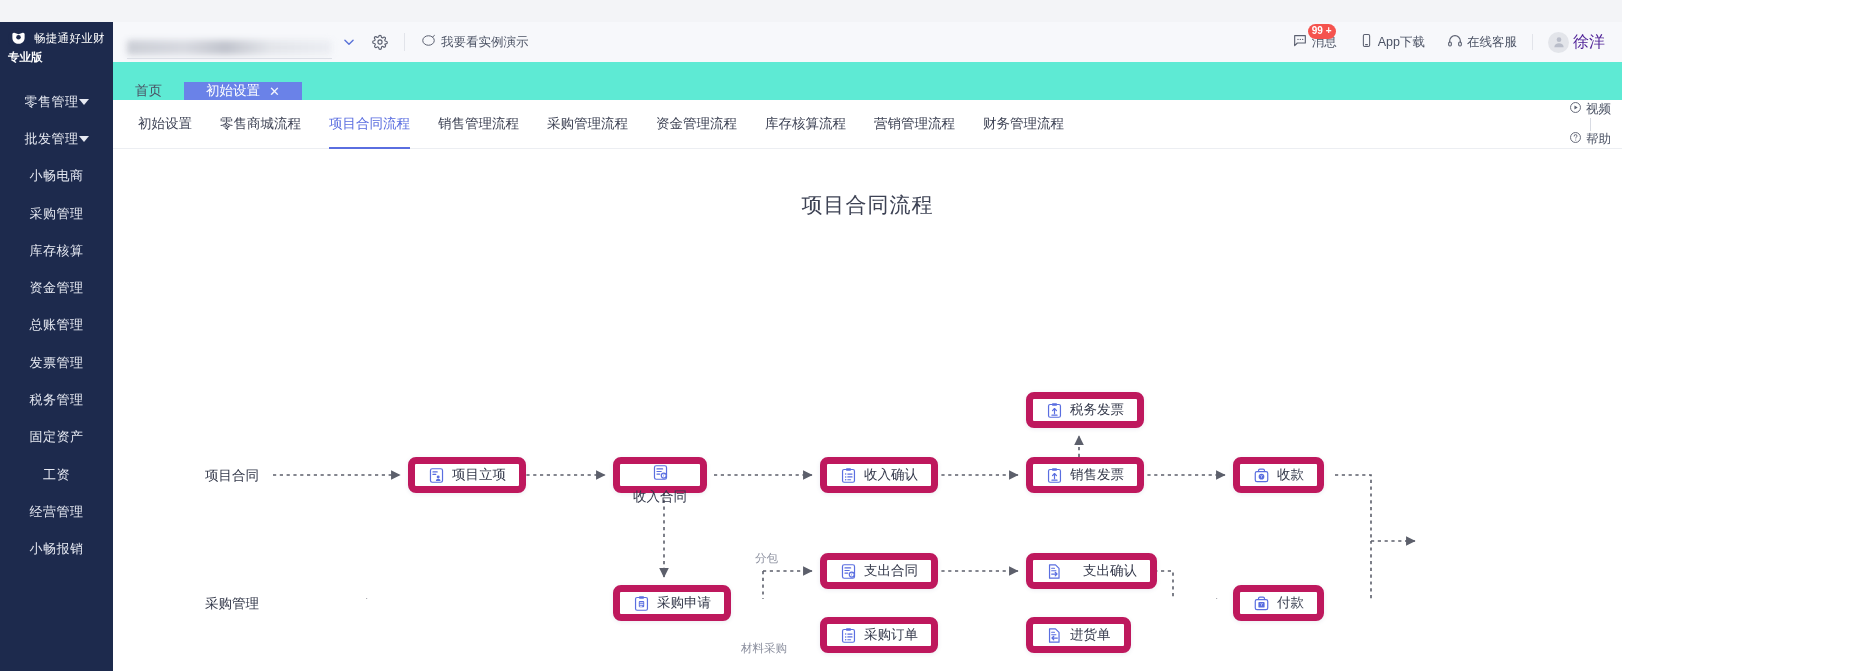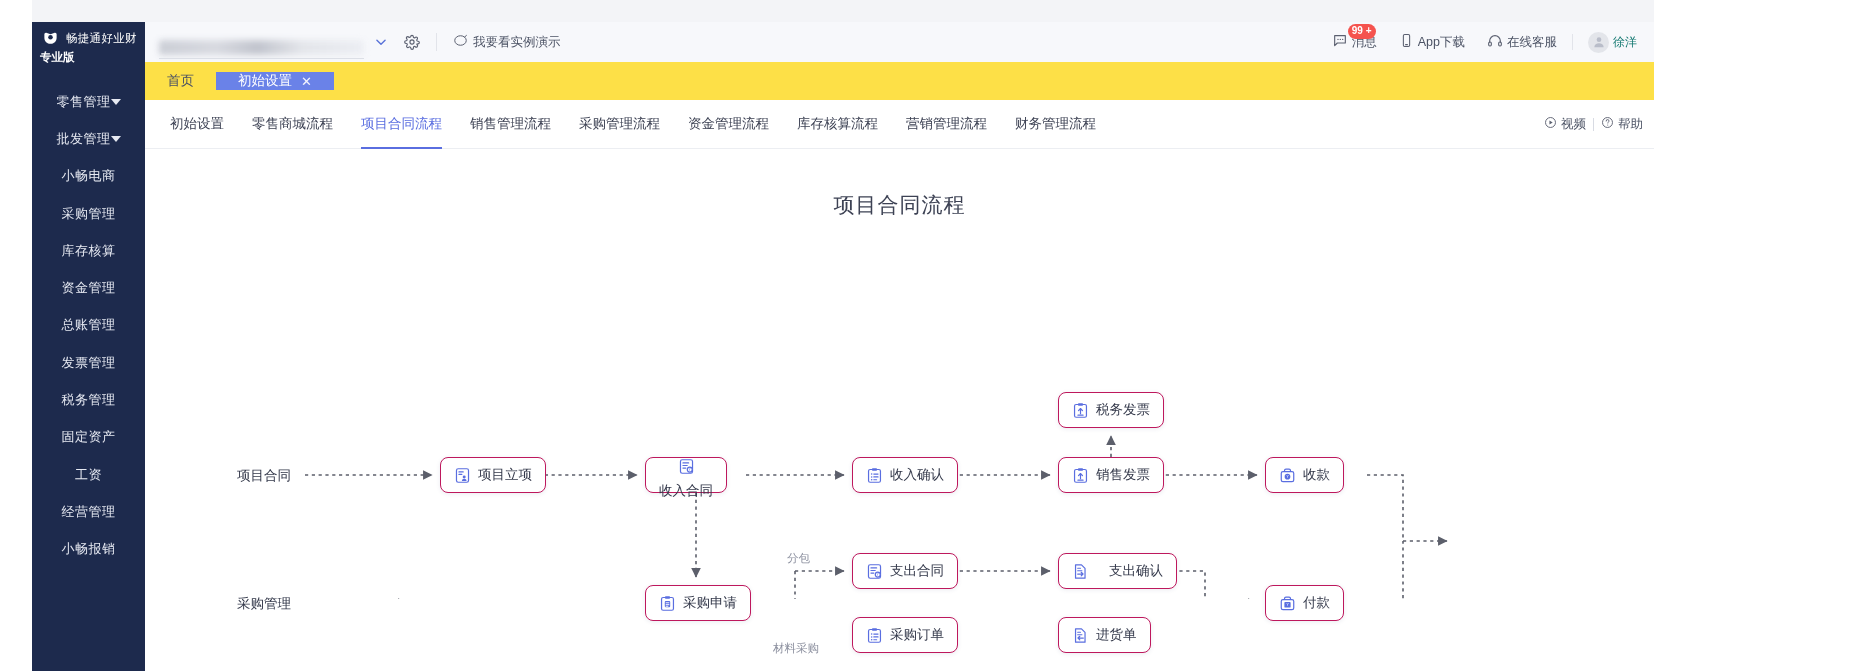--- a/index.html
+++ b/index.html
@@ -1,21 +1,21 @@
 <!DOCTYPE html>
 <html><head>
 <meta charset="utf-8">
 <style>
   * { box-sizing: border-box; margin: 0; padding: 0; }
   html, body {
     width: 1856px; height: 671px;
     font-family: "Liberation Sans", "DejaVu Sans", sans-serif;
     background: #fff; overflow: hidden;
   }
-  .app { position: relative; width: 1622px; height: 671px; background: #f3f4f7; margin-left: 32px; }
+  .app { position: relative; width: 1622px; height: 671px; background: #f3f4f7; }
 
   
   .sidebar {
     position: absolute; left: 0; top: 22px; width: 113px; height: 649px;
     background: #1d2a4d; color: #dfe3ee;
   }
   .logo-area { height: 55px; position: relative; padding: 6px 0 0 8px; }
   .logo-row { display: flex; align-items: center; gap: 5px; }
   .logo-mark {
     width: 21px; height: 21px; border-radius: 50%;
@@ -77,26 +77,26 @@
   .badge-99 {
     position: absolute; left: 27px; top: -9px;
     background: #f5534e; color: #fff; font-size: 10px; line-height: 1;
     padding: 2.5px 4px 3px; border-radius: 9px; white-space: nowrap; font-weight: 600;
   }
   .tr-divider { width: 1px; height: 16px; background: #e2e4ea; margin: 0 4px; }
   .avatar {
     width: 21px; height: 21px; border-radius: 50%; background: #e3e5ea;
     display: flex; align-items: center; justify-content: center; flex: none;
   }
-  .user-name { font-size: 12px; color: #0f766e; }
+  .user-name { font-size: 16px; color: #4c1d95; }
 
   
   .tabstrip {
     position: absolute; left: 113px; top: 62px; right: 0; height: 38px;
-    background: #fde047; display: flex; align-items: center;
+    background: #5eead4; display: flex; align-items: flex-end;
   }
   .btab {
     display: flex; align-items: center; justify-content: center;
     font-size: 13.5px; color: #4b5264; padding: 0 22px; cursor: pointer;
   }
   .btab.active { background: #6a82e8; color: #fff; }
   .btab .tclose { margin-left: 9px; font-size: 13px; opacity: .92; }
 
   
   .panel {
@@ -113,36 +113,36 @@
     position: relative; white-space: nowrap;
   }
   .stab:first-child { margin-left: 25px; }
   .stab.active { color: #5a6ee0; }
   .stab.active::after {
     content: ""; position: absolute; left: 0; right: 0; bottom: 0;
     height: 2px; background: #5a6ee0;
   }
   .subtabs-right {
     margin-left: auto; display: flex; align-items: center;
-    gap: 0; padding-right: 4px; font-size: 12.5px; color: #4b5264;
+    gap: 0; padding-right: 4px; font-size: 12.5px; color: #4b5264; flex-direction: column;
   }
   .srlink { display: flex; align-items: center; gap: 4px; cursor: pointer; padding: 0 7px; }
   .sr-divider { width: 1px; height: 13px; background: #d8dbe3; }
 
   .title {
     text-align: center; font-size: 21px; color: #3d4254;
     margin-top: 42px; letter-spacing: 1px;
   }
 
   
   .canvas { position: relative; width: 100%; height: 380px; }
   .flow-svg { position: absolute; left: 0; top: 0; width: 1743px; height: 380px; }
   .node {
     position: absolute; height: 36px; background: #fff;
-    border: 1px solid #be185d; border-radius: 8px;
+    border: 7px solid #be185d; border-radius: 8px;
     box-shadow: 0 1px 4px rgba(60,70,120,.10);
     display: flex; align-items: center; gap: 7px; padding: 0 13px;
     font-size: 13.5px; color: #33384a; white-space: nowrap; cursor: pointer;
   }
   .node .nicon { width: 17px; height: 17px; flex: none; display: block; }
   .rowlabel {
     position: absolute; font-size: 13.5px; color: #33384a; white-space: nowrap;
   }
   .edgelabel {
     position: absolute; font-size: 11.5px; color: #8b8f9e; white-space: nowrap;

